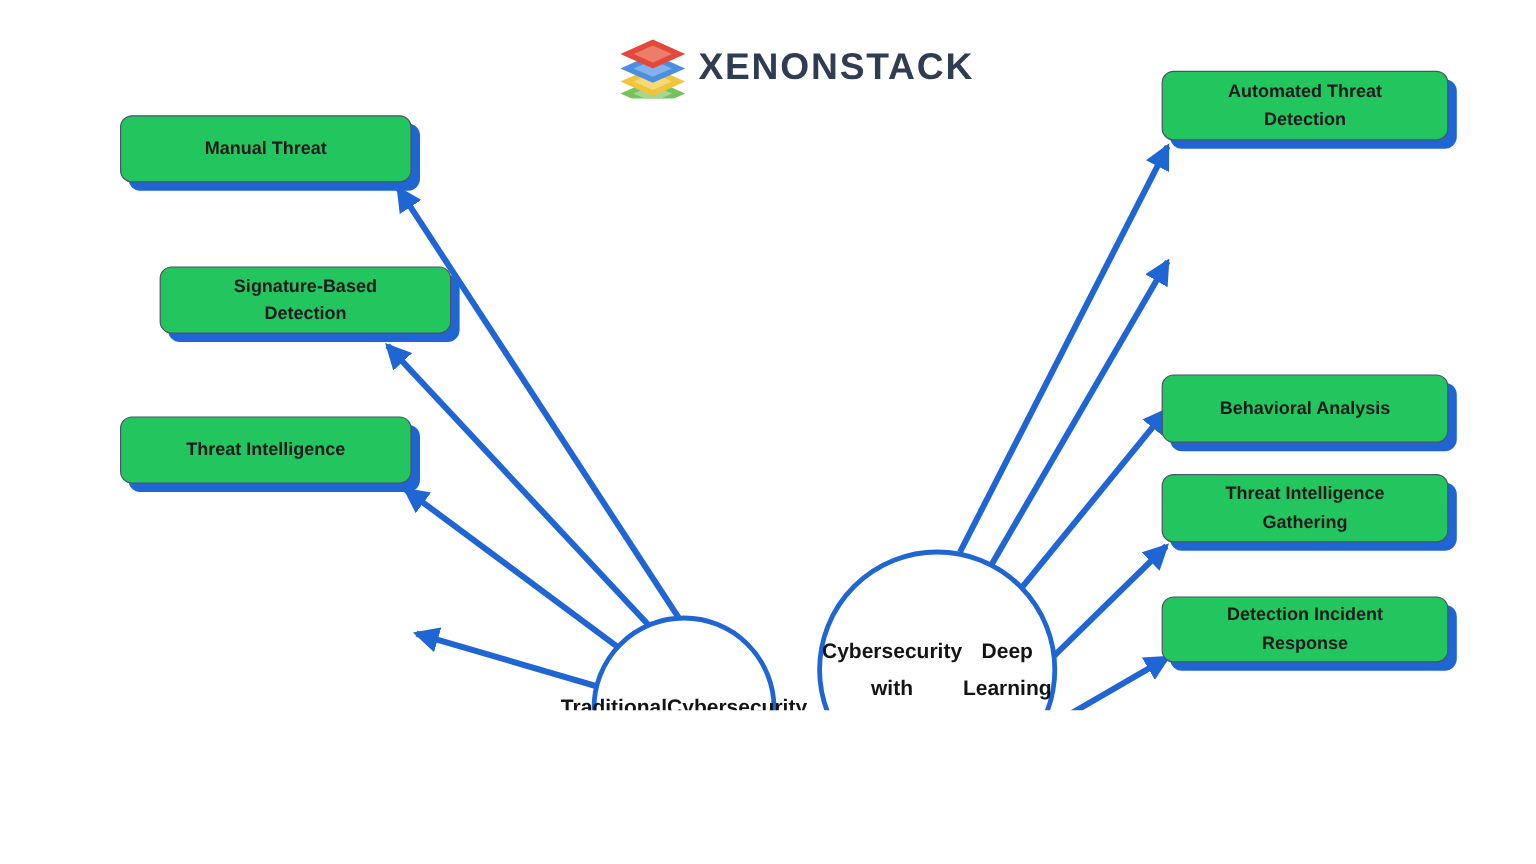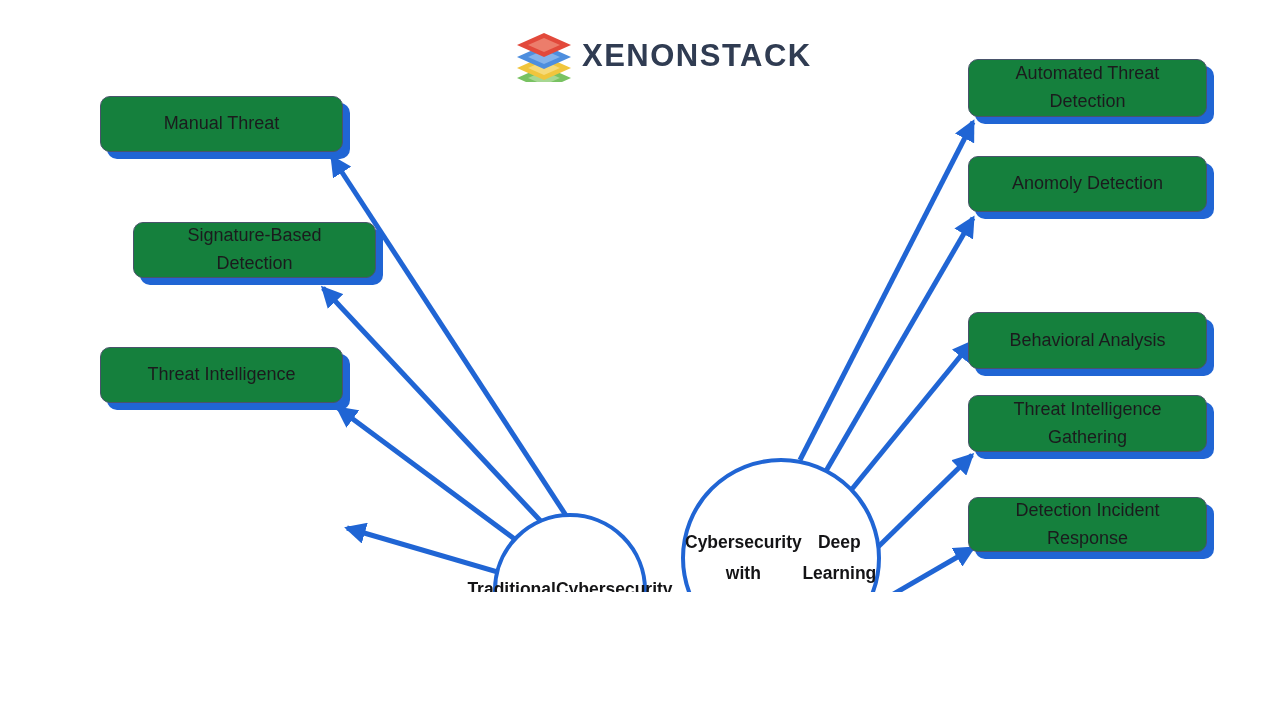--- a/index.html
+++ b/index.html
@@ -13,24 +13,24 @@
   .wordmark{
     font-size:31px;font-weight:bold;letter-spacing:1.5px;color:#303c52;
     line-height:53px;white-space:nowrap;
   }
   
   .arrows{position:absolute;left:0;top:0;z-index:0;}
   .arrow-line{stroke:#2065d4;stroke-width:5;fill:none;}
   
   .box{
     position:absolute;box-sizing:border-box;z-index:1;
-    background:#15803d;border:1.5px solid #49536b;border-radius:10px;
+    background:#22c55e;border:1.5px solid #49536b;border-radius:10px;
     box-shadow:7px 7px 0 0 #2065d4;
     display:flex;flex-direction:column;justify-content:center;align-items:center;
-    font-size:18px;font-weight:normal;color:#1b1b1d;text-align:center;line-height:1.55;
+    font-size:15px;font-weight:bold;color:#1b1b1d;text-align:center;line-height:1.55;
   }
   .box span:empty{display:none;}
   .lbox{left:100px;width:243px;height:56px;}
   .lb1{top:96px;} .lb2{top:222px;margin-left:33px;} .lb3{top:347px;} .lb4{top:472px;}
   .rbox{left:968px;width:239px;}
   .rb1{top:59px;height:58px;} .rb2{top:156px;height:56px;} .rb3{top:280px;height:57px;margin-top:32px;}
   .rb4{top:395px;height:57px;} .rb5{top:497px;height:55px;}
   
   .hub{
     position:absolute;box-sizing:border-box;z-index:2;
@@ -93,24 +93,20 @@
   </div>
   <div class="box lbox lb3">
     <span>Threat Intelligence</span>
 
   </div>
 
   <div class="box rbox rb1">
     <span>Automated Threat</span>
     <span>Detection</span>
   </div>
-  <div class="box rbox rb2">
-    <span>Anomoly Detection</span>
-
-  </div>
   <div class="box rbox rb3">
     <span>Behavioral Analysis</span>
 
   </div>
   <div class="box rbox rb4">
     <span>Threat Intelligence</span>
     <span>Gathering</span>
   </div>
   <div class="box rbox rb5">
     <span>Detection Incident</span>

